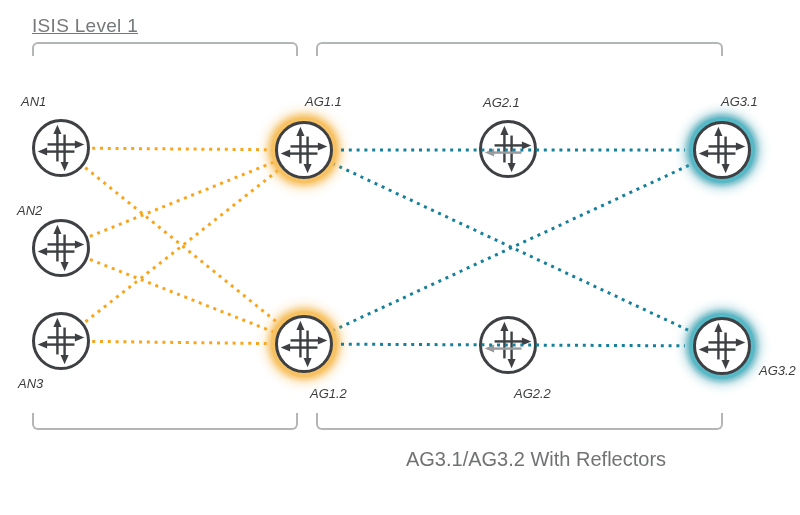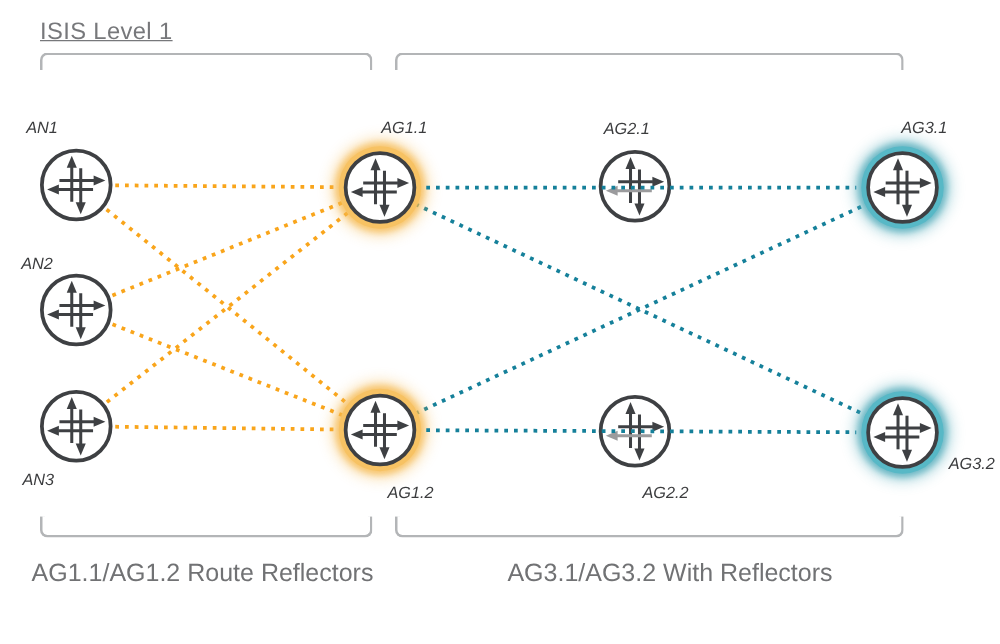--- a/index.html
+++ b/index.html
@@ -283,19 +283,18 @@
   <div id="annotations">
     <div class="section-title" style="left:32px;width:266px">ISIS Level 1</div>
 
     <div class="bracket top" style="left:32px;width:266px"></div>
     <div class="bracket top" style="left:316px;width:407px"></div>
 
     <div class="bracket bottom" style="left:32px;width:266px"></div>
     <div class="bracket bottom" style="left:316px;width:407px"></div>
 
     <div class="caption" style="left:12px;width:300px">
-      <div>AG1.1/AG1.2 Route Reflectors</div>
     </div>
     <div class="caption" style="left:364px;width:344px">
       <div>AG3.1/AG3.2 With Reflectors</div>
     </div>
   </div>
 </div>
 
 </body></html>

